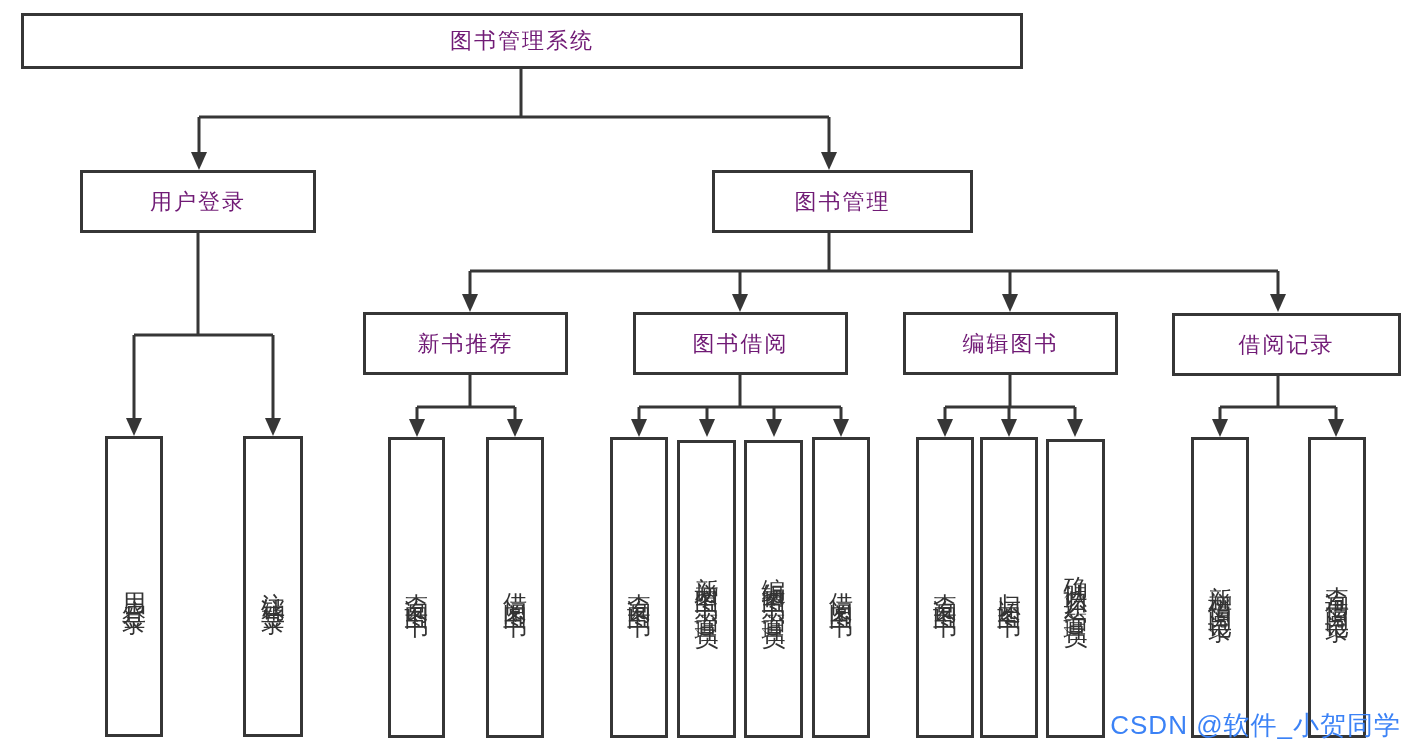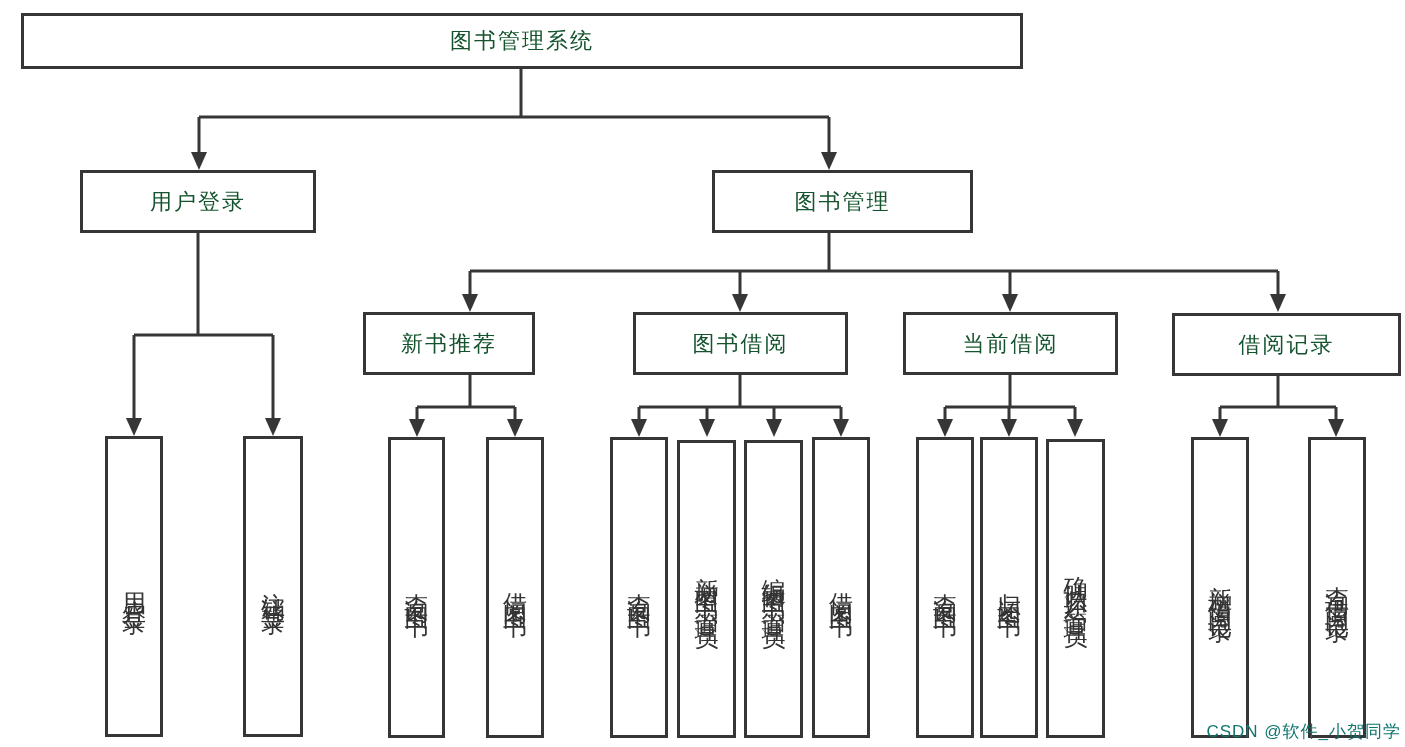--- a/index.html
+++ b/index.html
@@ -8,36 +8,36 @@
     width:1405px;height:747px;
     background:#ffffff;
     font-family:"Liberation Sans", sans-serif;
     overflow:hidden;
   }
   #connectors{position:absolute;left:0;top:0;z-index:1;}
   .hbox{
     position:absolute;box-sizing:border-box;z-index:2;
     background:#ffffff;border:3px solid #363636;
     display:flex;align-items:center;justify-content:center;
-    font-size:22px;color:#14532d;letter-spacing:2px;white-space:nowrap;
+    font-size:22px;color:#701a75;letter-spacing:2px;white-space:nowrap;
   }
   .vbox{
     position:absolute;box-sizing:border-box;z-index:2;
     background:#ffffff;border:3px solid #363636;
     display:flex;align-items:center;justify-content:center;
   }
   .vbox span{
     writing-mode:vertical-rl;
     font-size:24px;color:#333333;letter-spacing:7px;
     line-height:1;white-space:nowrap;
   }
   #watermark{
     position:absolute;z-index:5;
     right:4px;bottom:4px;
-    font-size:17px;color:#0f766e;letter-spacing:1px;
+    font-size:26px;color:#3b82f6;letter-spacing:1px;
     white-space:nowrap;
   }
 </style>
 </head>
 <body>
 
 <div id="canvas">
 
   <svg id="connectors" width="1405" height="747" viewBox="0 0 1405 747">
     <g stroke="#363636" stroke-width="3" fill="none">
@@ -83,28 +83,28 @@
     <span>图书管理系统</span>
   </div>
 
   <div class="hbox" style="left:80px;top:170px;width:236px;height:63px">
     <span>用户登录</span>
   </div>
   <div class="hbox" style="left:712px;top:170px;width:261px;height:63px">
     <span>图书管理</span>
   </div>
 
-  <div class="hbox" style="left:363px;top:312px;width:172px;height:63px">
+  <div class="hbox" style="left:363px;top:312px;width:205px;height:63px">
     <span>新书推荐</span>
   </div>
   <div class="hbox" style="left:633px;top:312px;width:215px;height:63px">
     <span>图书借阅</span>
   </div>
   <div class="hbox" style="left:903px;top:312px;width:215px;height:63px">
-    <span>当前借阅</span>
+    <span>编辑图书</span>
   </div>
   <div class="hbox" style="left:1172px;top:313px;width:229px;height:63px">
     <span>借阅记录</span>
   </div>
 
   <div class="vbox" style="left:105px;top:436px;width:58px;height:301px">
     <span>用户登录</span>
   </div>
   <div class="vbox" style="left:243px;top:436px;width:60px;height:301px">
     <span>注销登录</span>

